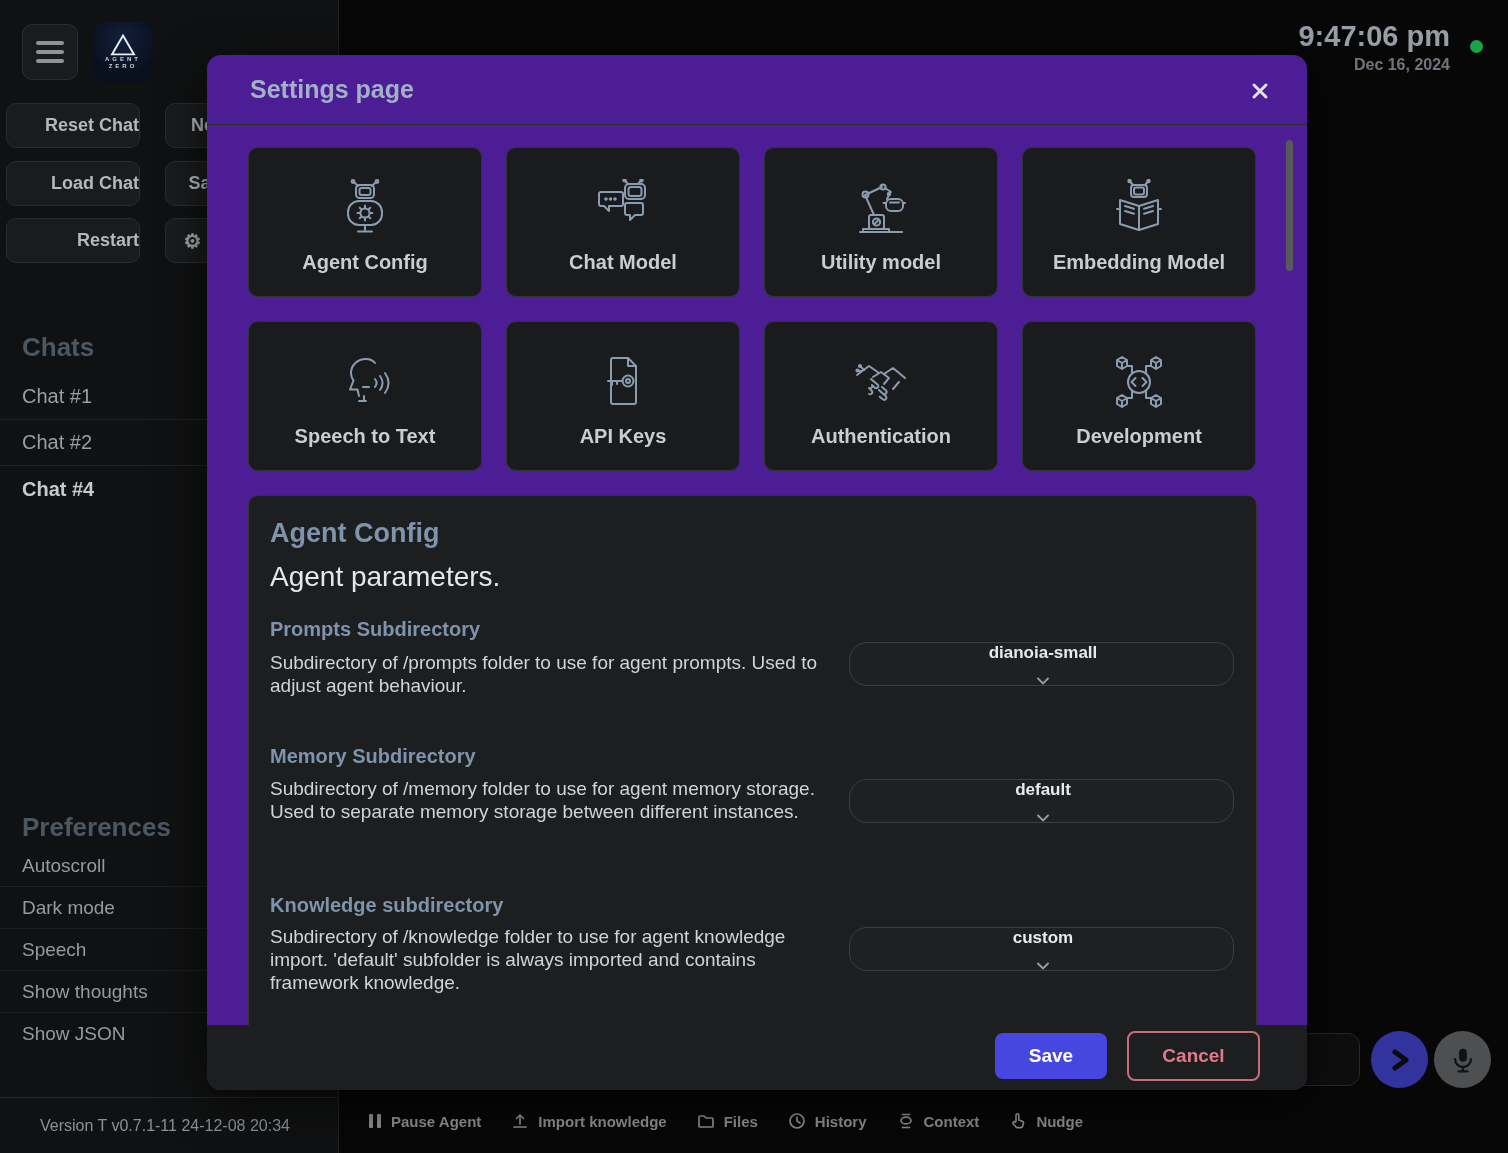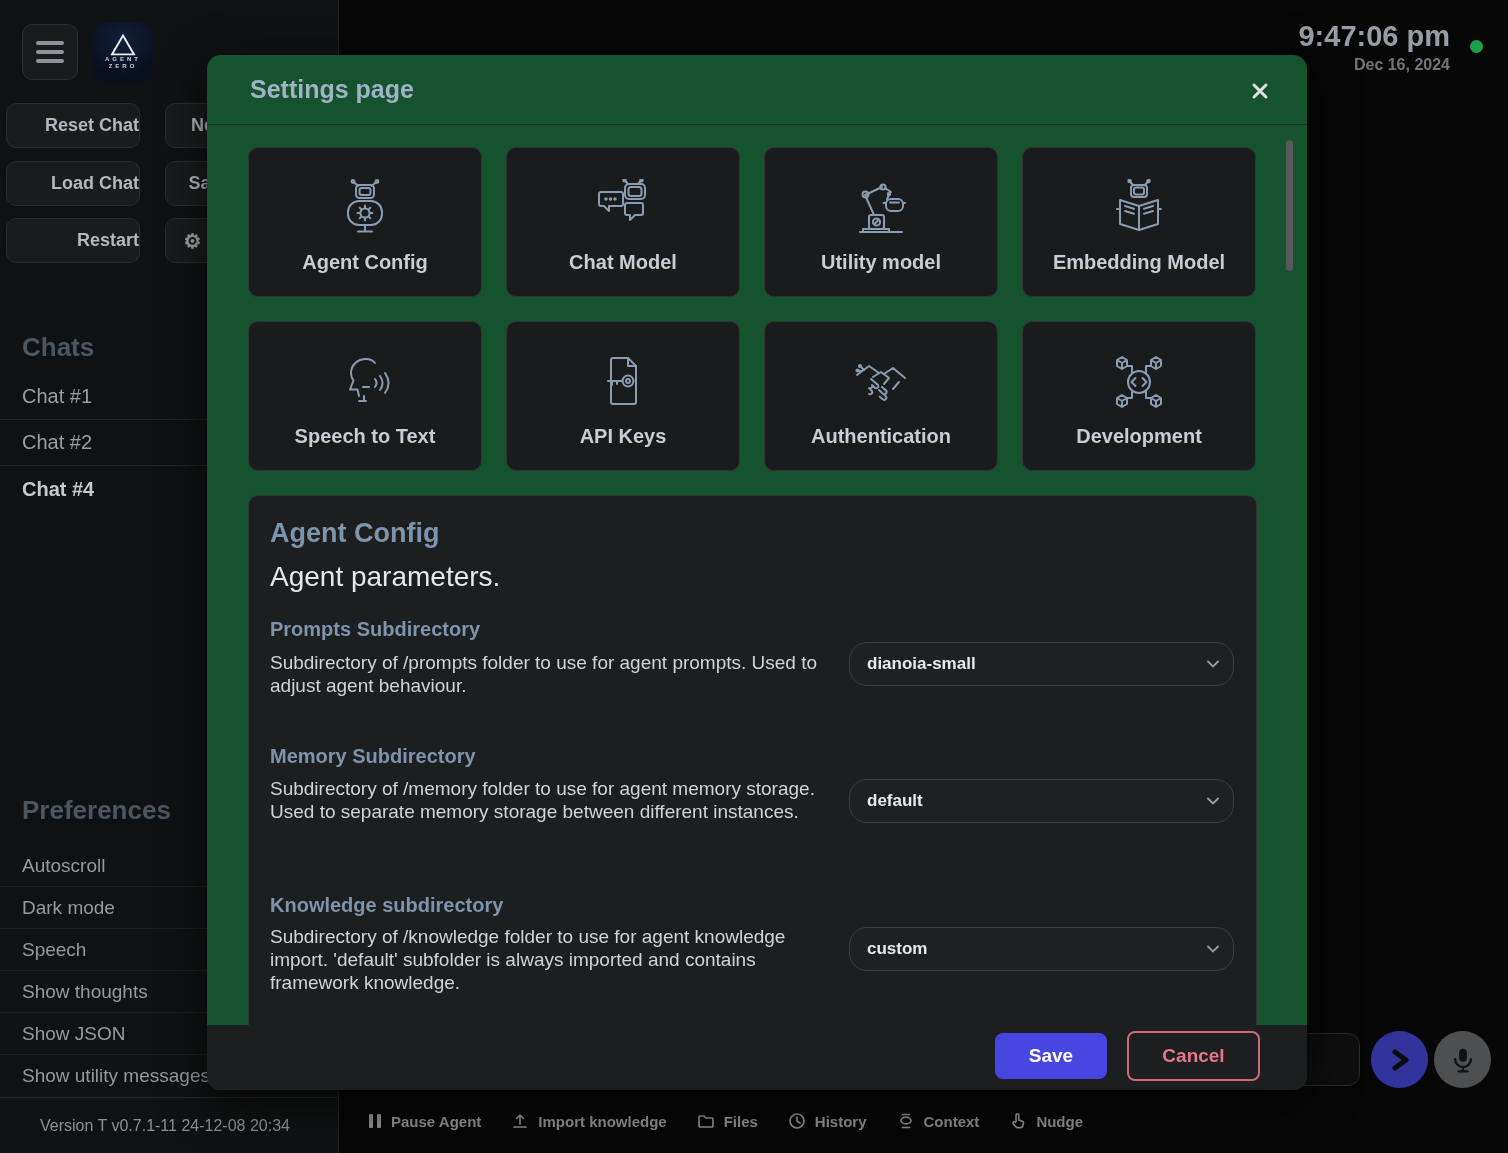--- a/index.html
+++ b/index.html
@@ -21,21 +21,21 @@
     display:flex; flex-direction:column; align-items:center; justify-content:center; }
   .logo svg { display:block; }
   .logo .lg-txt { font-size:6px; letter-spacing:3px; color:#c9d2de; font-weight:700; line-height:7px; text-align:center; }
   .sbtn { position:absolute; width:134px; height:45px; background:#1a1b1c; border:1px solid #2b2c2e;
     border-radius:10px; color:#b4b7bb; font-size:18px; font-weight:700;
     display:flex; align-items:center; justify-content:center; gap:8px; cursor:pointer; white-space:nowrap; overflow:hidden; }
   .c1 { left:6px;justify-content:flex-end; } .c2 { left:165px; }
   .row1 { top:103px; } .row2 { top:161px; } .row3 { top:218px; }
   .gear-glyph { font-size:20px; color:#a3a6aa; line-height:1; }
   .side-head { position:absolute; left:22px; font-size:26px; font-weight:800; color:#4d5761; }
-  .chats-head { top:332px; } .prefs-head { top:795px; }
+  .chats-head { top:332px; } .prefs-head { top:812px; }
   .chat-list { position:absolute; left:0; top:374px; width:339px; }
   .chat-row { height:46px; display:flex; align-items:center; padding-left:22px;
     border-bottom:1px solid #222324; color:#9a9ea3; font-size:20px; font-weight:400; cursor:pointer; }
   .chat-row.active { color:#c7cacd; font-weight:800; border-bottom:none; }
   .pref-list { position:absolute; left:0; top:845px; width:339px; }
   .pref-row { height:42px; display:flex; align-items:center; padding-left:22px;
     border-bottom:1px solid #1e1f20; color:#97999d; font-size:19px; cursor:pointer; }
   .pref-row:last-child { border-bottom:none; }
   .version-bar { position:absolute; left:0; bottom:0; width:339px; height:56px;
     border-top:1px solid #262728; display:flex; align-items:center; padding-left:40px;
@@ -49,21 +49,21 @@
     background:#0e0e0f; border:1px solid #28292b; border-radius:12px; }
   .circle-btn { position:absolute; top:1031px; width:57px; height:57px; border-radius:50%;
     display:flex; align-items:center; justify-content:center; cursor:pointer; }
   .send-btn { left:1371px; background:#32339d; }
   .mic-btn { left:1434px; background:#4e4f51; }
   .bottom-bar { position:absolute; left:368px; top:1106px; display:flex; gap:30px; align-items:center; height:30px; }
   .tool { display:flex; align-items:center; gap:9px; color:#8c8f93; font-size:15px; font-weight:700; cursor:pointer; white-space:nowrap; }
   .tool svg { flex:none; }
   
   .modal { position:absolute; left:207px; top:55px; width:1100px; height:1035px;
-    background:#14532d; border-radius:14px; overflow:hidden;
+    background:#4c1d95; border-radius:14px; overflow:hidden;
     box-shadow:0 12px 48px rgba(0,0,0,.65); }
   .modal-header { position:absolute; left:0; top:0; width:100%; height:70px;
     border-bottom:1px solid #2b2c2d; display:flex; align-items:center; }
   .modal-title { margin-left:43px; font-size:25px; font-weight:800; color:#9fb2c6; }
   .modal-close { position:absolute; right:34px; top:23px; width:26px; height:26px;
     display:flex; align-items:center; justify-content:center; cursor:pointer; }
   .nav-grid { position:absolute; left:41px; top:92px; width:1008px;
     display:grid; grid-template-columns:repeat(4,234px); grid-auto-rows:150px; gap:24px; }
   .nav-card { background:#1a1b1c; border:1px solid #323335; border-radius:10px;
     display:flex; flex-direction:column; align-items:center; justify-content:flex-end;
@@ -71,21 +71,21 @@
   .nav-card svg { position:relative; top:-14px; }
   .nav-label { font-size:20px; font-weight:800; color:#c9ccd0; }
   .section { position:absolute; left:41px; top:440px; width:1009px; height:560px;
     border:1px solid #343537; border-radius:10px; background:#1d1e1f; }
   .sec-title { position:absolute; left:21px; top:22px; font-size:27px; font-weight:800; color:#7e94ac; }
   .sec-sub { position:absolute; left:21px; top:65px; font-size:28px; color:#e6e7e8; }
   .f-label { position:absolute; left:21px; font-size:20px; font-weight:800; color:#7e94ac; }
   .f-desc { position:absolute; left:21px; width:578px; font-size:19px; line-height:23px; color:#d2d3d5; }
   .select { position:absolute; left:600px; width:385px; height:44px; background:#1f2021;
     border:1px solid #3d3e40; border-radius:18px; display:flex; align-items:center;
-    padding:0 14px 0 17px; cursor:pointer; }
+    padding:0 14px 0 17px; cursor:pointer;flex-direction:column; }
   .select .val { flex:1; font-size:17px; font-weight:700; color:#e8e9ea; }
   .modal-footer { position:absolute; left:0; bottom:0; width:100%; height:65px; background:#1d1e1f; }
   .save-btn { position:absolute; left:788px; top:978px; width:112px; height:46px;
     background:#4646e0; border:none; border-radius:8px; color:#fff; font-size:19px; font-weight:800;
     font-family:inherit; cursor:pointer; }
   .cancel-btn { position:absolute; left:920px; top:976px; width:133px; height:50px;
     background:transparent; border:2px solid #ca6b79; border-radius:8px; color:#e5798b;
     font-size:19px; font-weight:800; font-family:inherit; cursor:pointer; }
   .scroll-thumb { position:absolute; left:1079px; top:85px; width:7px; height:131px;
     background:#58595a; border-radius:4px; cursor:grab; }
@@ -138,21 +138,20 @@
       <div class="chat-row active">Chat #4</div>
     </div>
 
     <div class="side-head prefs-head">Preferences</div>
     <div class="pref-list">
       <div class="pref-row">Autoscroll</div>
       <div class="pref-row">Dark mode</div>
       <div class="pref-row">Speech</div>
       <div class="pref-row">Show thoughts</div>
       <div class="pref-row">Show JSON</div>
-      <div class="pref-row">Show utility messages</div>
     </div>
 
     <div class="version-bar">Version T v0.7.1-11 24-12-08 20:34</div>
   </div>
 
   <div class="clock">
     <div class="t">9:47:06 pm</div>
     <div class="d">Dec 16, 2024</div>
   </div>
   <div class="status-dot"></div>

